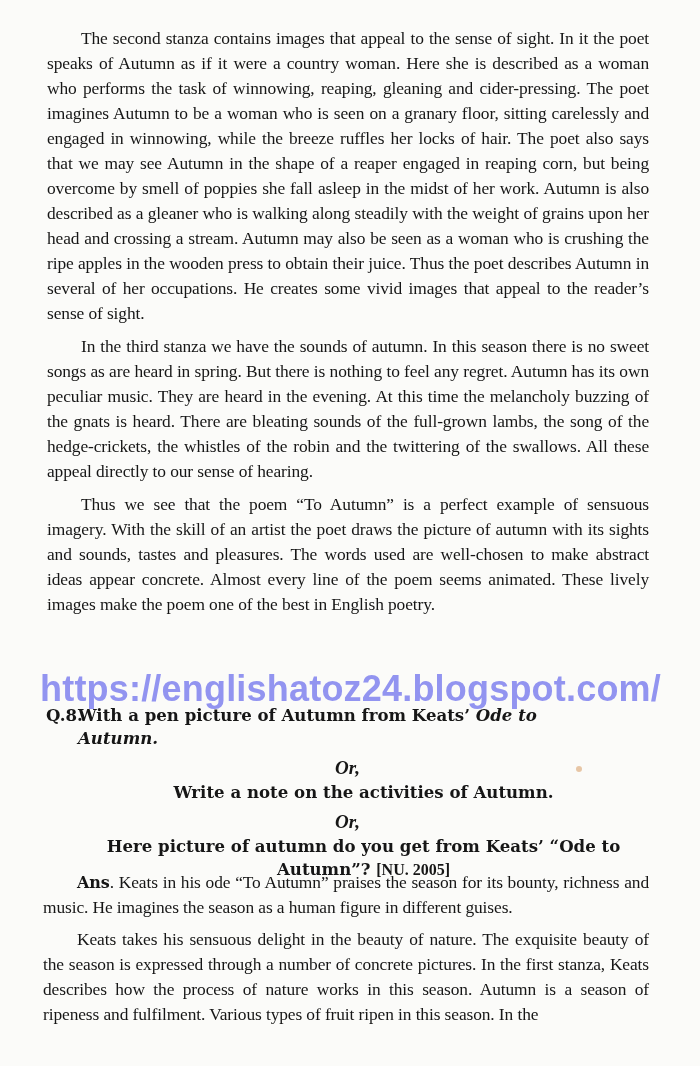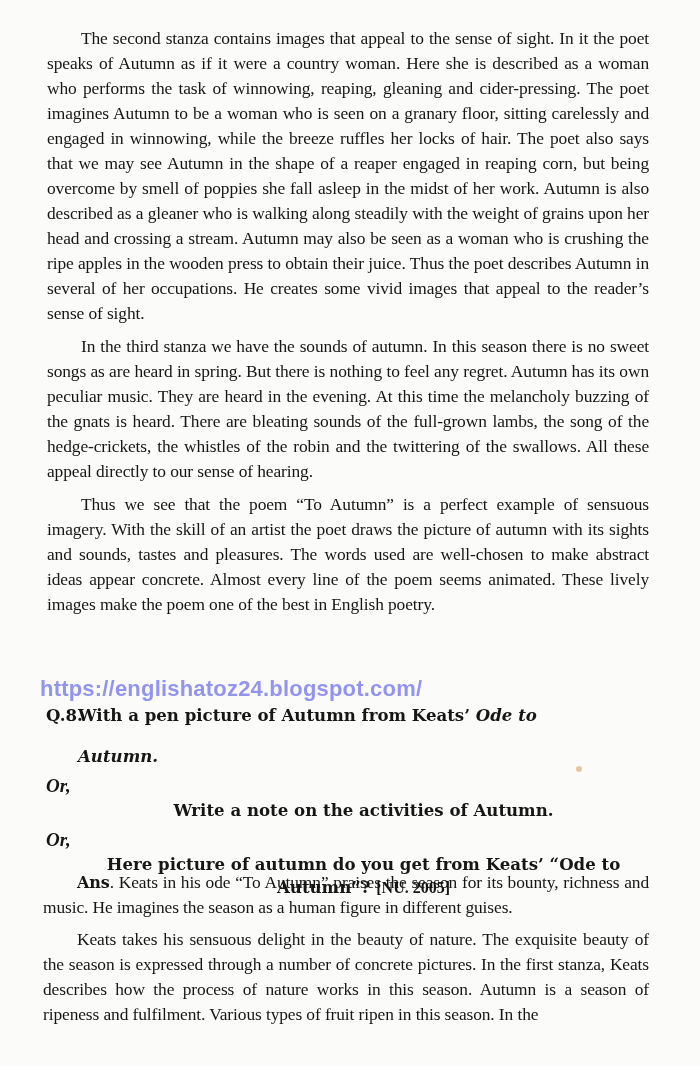--- a/index.html
+++ b/index.html
@@ -18,29 +18,29 @@
   }
   .header .title-it { font-style: italic; }
   .para {
     font-size: 17.4px; line-height: 25px; text-align: justify;
     text-indent: 34px; margin: 0 0 8px 1px; letter-spacing: -0.1px;
   }
   .para.first { margin-top: 4px; }
   .watermark {
     position: absolute; left: 40px; top: 672px; width: 620px;
     font-family: "Liberation Sans", sans-serif; font-weight: bold;
-    font-size: 22px; line-height: 34px; color: #8d8ff0; letter-spacing: 0.2px;
+    font-size: 36px; line-height: 34px; color: #8d8ff0; letter-spacing: 0.2px;
     opacity: 0.95; white-space: nowrap; z-index: 2;
   }
   .question { position: absolute; left: 46px; top: 704px; width: 603px; font-family: "DejaVu Serif", serif; font-weight: bold; font-size: 16.6px; line-height: 23px; }
   .q-line { display: flex; }
   .q-num { width: 32px; flex: none; }
   .q-text { text-align: justify; flex: 1; }
-  .q-cont { padding-left: 32px; margin-top: 18px; }
-  .or { text-align: left; font-style: italic; margin: 6px 0 2px 0; font-family: "Liberation Serif", serif; font-size: 19px; }
+  .q-cont { padding-left: 32px; }
+  .or { text-align: center; font-style: italic; margin: 6px 0 2px 0; font-family: "Liberation Serif", serif; font-size: 19px; }
   .q-alt { padding-left: 32px; text-align: center; }
   .ref { font-weight: bold; font-family: "Liberation Serif", serif; font-size: 16px; }
   .answer { position: absolute; left: 42px; top: 870px; width: 607px; }
   .answer .para { margin-bottom: 7px; }
   .ans-label { font-weight: bold; font-family: "DejaVu Serif", serif; font-size: 16px; }
   .speck { position: absolute; width: 6px; height: 6px; border-radius: 50%; background: #e7c6a6; left: 576px; top: 766px; }
 </style>
 </head>
 <body>
 

